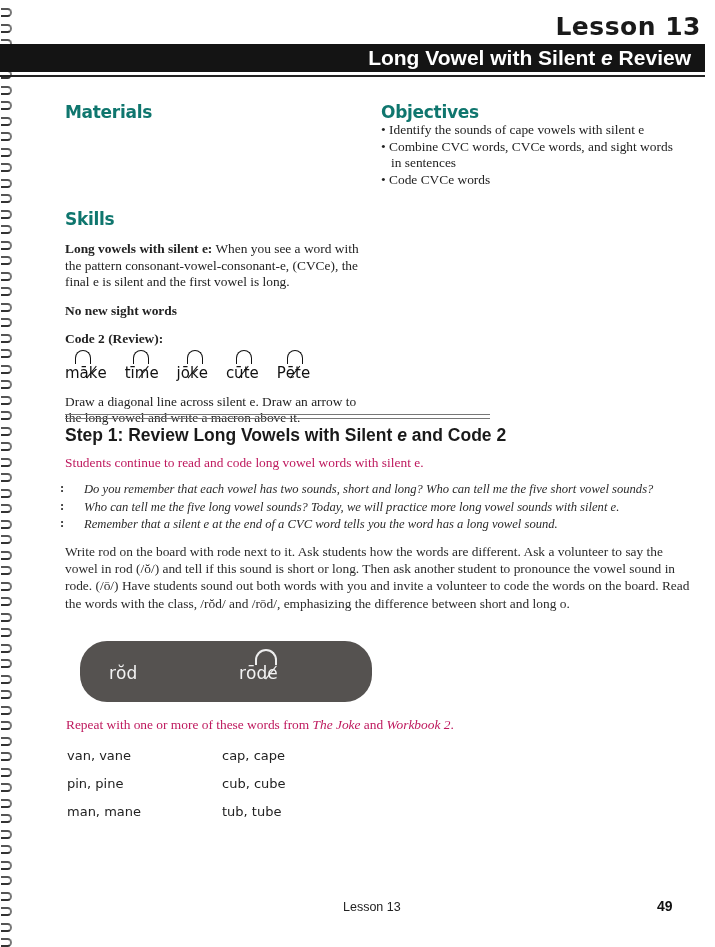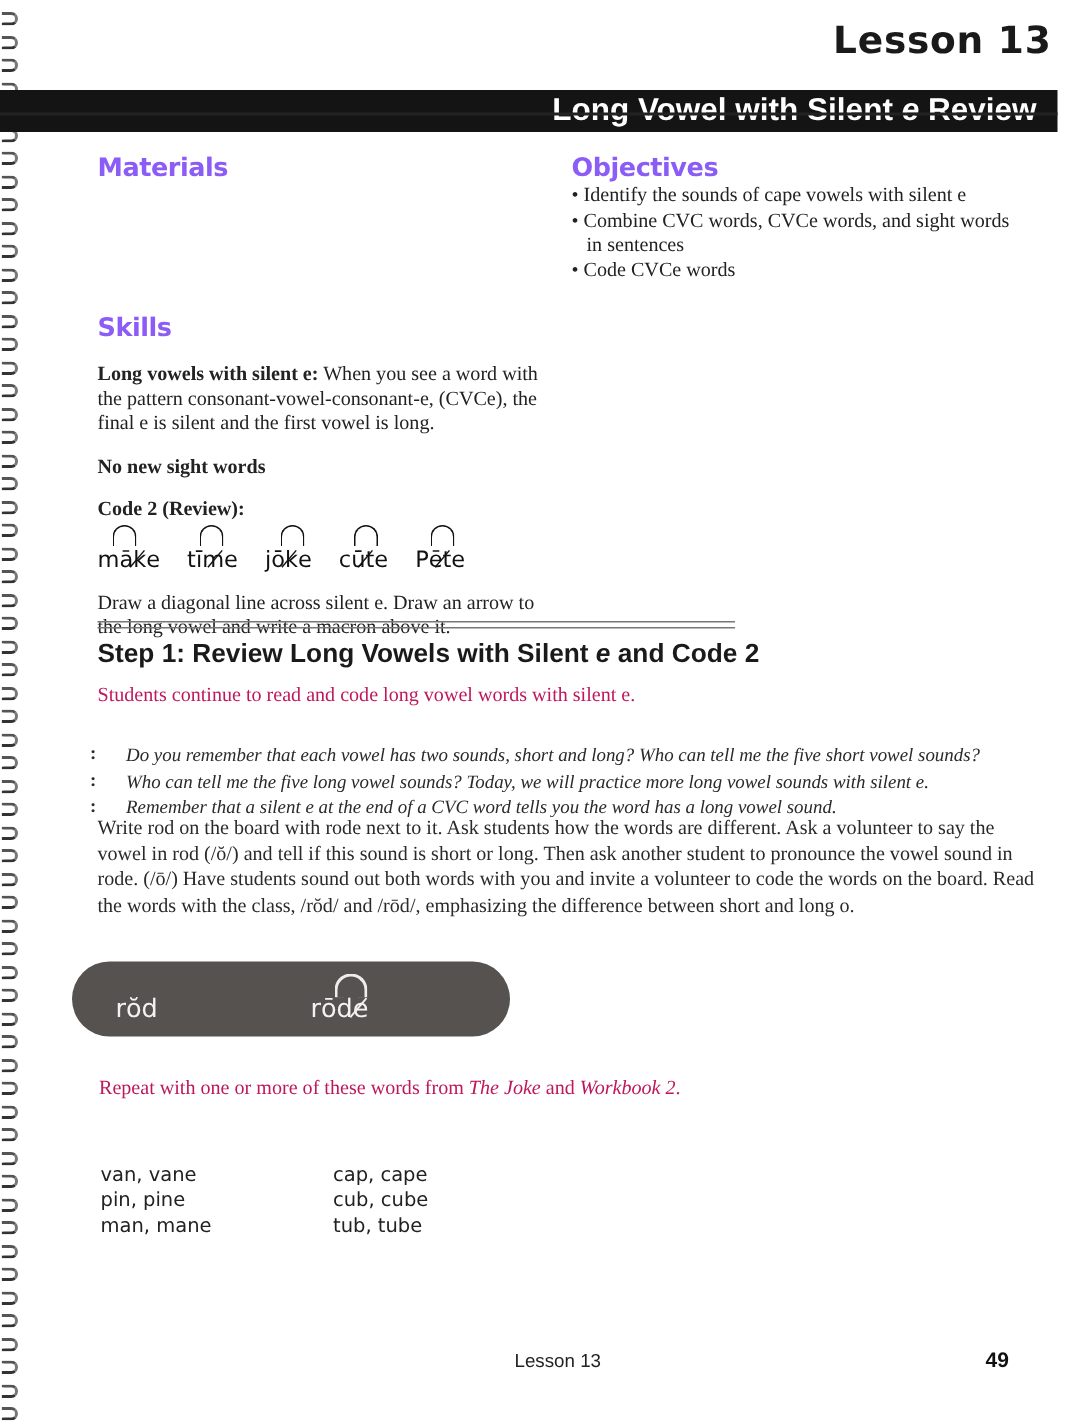--- a/index.html
+++ b/index.html
@@ -8,30 +8,30 @@
 
   
   .spiral { position: absolute; left: 0; top: 0; width: 14px; height: 947px; }
   .ring { position: absolute; left: 1px; width: 11px; height: 9px;
           border-top: 2px solid #555; border-right: 2px solid #777;
           border-radius: 0 6px 6px 0; border-bottom: 2px solid #333; }
 
   .lesson-num { position: absolute; right: 14px; top: 12px;
                 font-family: "DejaVu Sans", sans-serif; font-weight: bold;
                 font-size: 25px; color: #1a1a1a; letter-spacing: 0.5px; }
-  .title-bar { position: absolute; left: 0; top: 60px; width: 705px; height: 28px;
+  .title-bar { position: absolute; left: 0; top: 44px; width: 705px; height: 28px;
                background: #141414; }
   .title-text { position: absolute; right: 14px; top: 2px;
                 font-family: "Liberation Sans", sans-serif; font-weight: bold;
                 font-size: 21px; color: #fff; }
   .title-text i { font-style: italic; }
   .title-rule { position: absolute; left: 0; top: 75px; width: 705px; height: 2px; background: #222; }
 
   h2.sec { font-family: "DejaVu Sans", sans-serif; font-weight: bold; font-size: 17px;
-           color: #8b5cf6; letter-spacing: -0.3px; }
+           color: #0f766e; letter-spacing: -0.3px; }
   .body-txt { font-size: 13.4px; line-height: 16.5px; color: #be185d; }
 
   .col-left { position: absolute; left: 65px; top: 102px; width: 300px; }
   .col-right { position: absolute; left: 381px; top: 102px; width: 300px; }
 
   .materials-list div { line-height: 16px; font-size: 13.4px; }
   .obj-list div { font-size: 13.4px; line-height: 16.5px; padding-left: 10px; text-indent: -10px; }
 
   .skills { position: absolute; left: 65px; top: 209px; width: 300px; }
   .skills p { font-size: 13.4px; line-height: 16.5px; margin-top: 12px; }
@@ -45,43 +45,43 @@
   .double-rule { position: absolute; left: 65px; top: 414px; width: 425px; height: 5px;
                  border-top: 1px solid #777; border-bottom: 1px solid #777; }
 
   .step-title { position: absolute; left: 65px; top: 425px;
                 font-family: "Liberation Sans", sans-serif; font-weight: bold;
                 font-size: 17.5px; color: #1a1a1a; }
   .step-title i { font-style: italic; }
 
   .step-intro { position: absolute; left: 65px; top: 455px; font-size: 13.4px; }
 
-  .script { position: absolute; left: 60px; top: 495px; width: 640px; font-family: Liberation Serif, serif; }
+  .script { position: absolute; left: 60px; top: 481px; width: 640px; font-family: Liberation Serif, serif; }
   .script-line { position: relative; padding-left: 24px; font-style: italic; font-size: 12.6px;
                  line-height: 17.5px; color: #2a2a2a; }
   .script-line::before { content: ":"; position: absolute; left: 0; top: -1px;
                          font-style: normal; font-weight: bold; }
 
   .para { position: absolute; left: 65px; top: 543px; width: 630px; font-size: 13.4px;
           line-height: 17.2px; color: #2a2a2a; }
 
-  .board { position: absolute; left: 48px; top: 641px; width: 292px; height: 50px;
+  .board { position: absolute; left: 80px; top: 641px; width: 292px; height: 61px;
            background: #555250; border-radius: 27px; }
   .board-word { position: absolute; font-family: "DejaVu Sans", sans-serif; font-size: 17px;
                 color: #f2f2f2; }
   .board-word.w1 { left: 29px; top: 22px; }
   .board-word.w2 { left: 159px; top: 22px; }
   .board .arc2 { position: absolute; left: 175px; top: 8px; width: 22px; height: 16px;
                  border: 2px solid #eee; border-bottom: none; border-radius: 12px 12px 0 0; }
 
   .repeat { position: absolute; left: 66px; top: 717px; font-size: 13.4px; }
   .repeat i { font-style: italic; }
 
   .word-grid { position: absolute; left: 67px; top: 748px; display: grid;
-               grid-template-columns: 155px 155px; row-gap: 1px; margin-top: 28px; }
+               grid-template-columns: 155px 155px; row-gap: 12px; }
   .word-grid div { font-family: "DejaVu Sans", sans-serif; font-size: 13px; color: #222; line-height: 16px; }
 
   .footer-lesson { position: absolute; left: 343px; top: 900px;
                    font-family: "Liberation Sans", sans-serif; font-size: 12.5px; color: #222; }
   .footer-page { position: absolute; left: 657px; top: 898px;
                  font-family: "Liberation Sans", sans-serif; font-weight: bold; font-size: 14px; color: #111; }
 </style>
 </head>
 <body>
 

